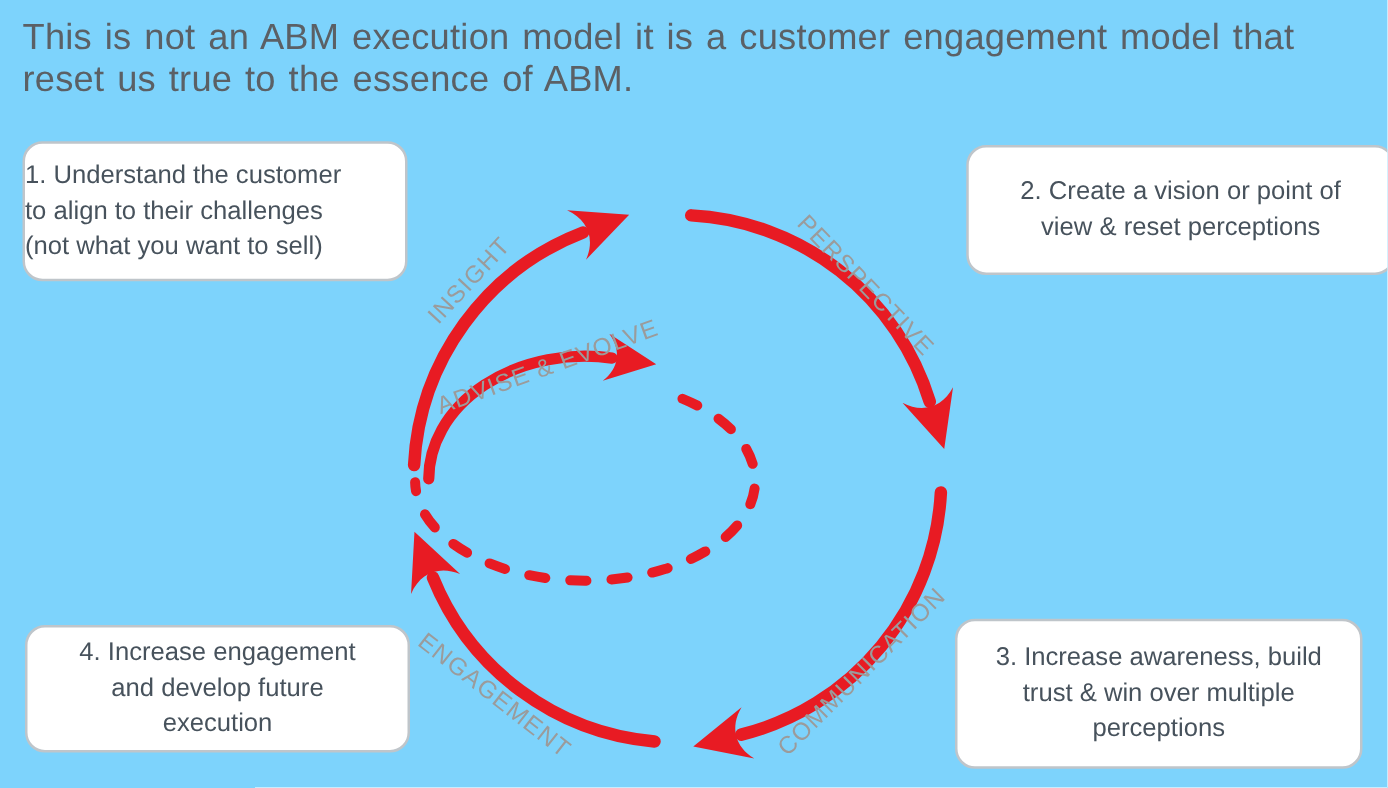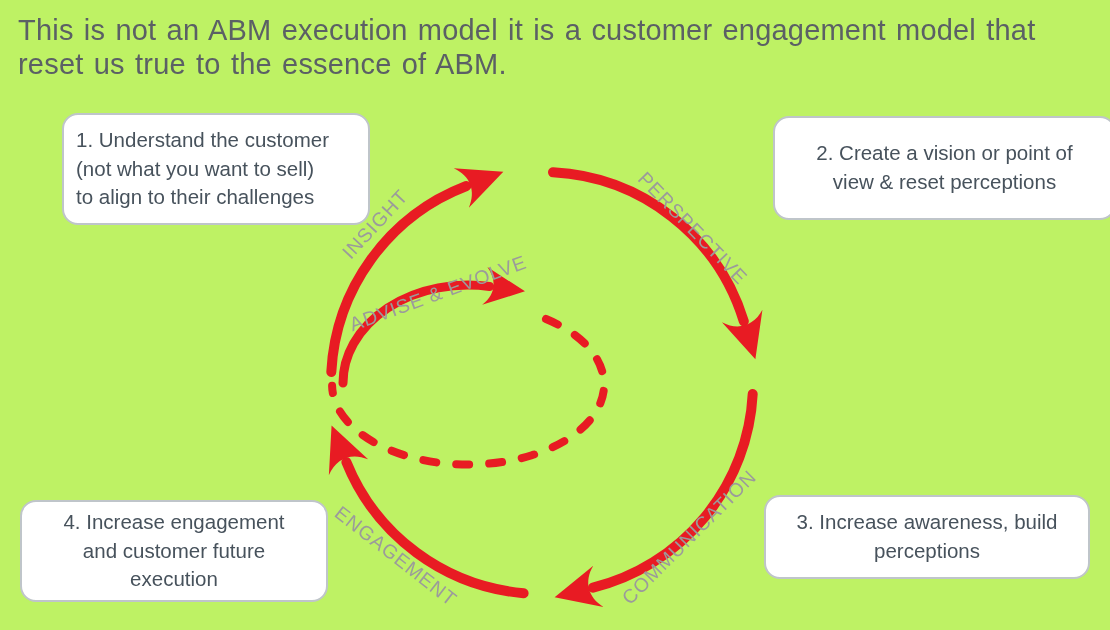--- a/index.html
+++ b/index.html
@@ -1,17 +1,17 @@
 <!DOCTYPE html>
 <html style="--red: #E81B23; --label_gray: #9B9B9B; --box_text: #47525C; --title_text: #5B6065; --box_border: #BFC5CA;"><head>
 <meta charset="utf-8">
 <style>
   html,body{margin:0;padding:0;background:#ffffff;}
   .slide{
-    position:relative;width:1110px;height:630px;background:#bef264;overflow:hidden;
+    position:relative;width:1110px;height:630px;background:#7dd3fc;overflow:hidden;
     font-family:"Liberation Sans", sans-serif;
   }
   .title{
     position:absolute;left:18px;top:13px;width:1080px;
     font-size:29px;line-height:1.18;color:var(--title_text);
     letter-spacing:0.2px;word-spacing:2px;font-weight:400;
   }
   .diagram{position:absolute;left:0;top:0;width:1110px;height:630px;}
   .arc{fill:none;stroke:var(--red);stroke-width:10;stroke-linecap:round;}
   .arc-inner{fill:none;stroke:var(--red);stroke-width:9;stroke-linecap:round;}
@@ -19,23 +19,23 @@
   .cycle-label{
     fill:var(--label_gray);font-family:"Liberation Sans", sans-serif;
     font-size:19.5px;letter-spacing:1px;text-anchor:middle;font-weight:400;
   }
   .box{
     position:absolute;background:#ffffff;border:2px solid var(--box_border);
     border-radius:16px;color:var(--box_text);font-size:20.5px;line-height:1.4;
     display:flex;flex-direction:column;justify-content:center;box-sizing:border-box;
   }
   .box div{white-space:nowrap;}
-  .box-1{left:18px;top:113px;width:308px;height:112px;text-align:left;padding-left:12px;margin-left:44px;}
+  .box-1{left:18px;top:113px;width:308px;height:112px;text-align:left;}
   .box-2{left:747px;top:116px;width:343px;height:104px;text-align:center;margin-left:26px;}
-  .box-3{left:764px;top:495px;width:326px;height:84px;text-align:center;}
+  .box-3{left:764px;top:495px;width:326px;height:120px;text-align:center;}
   .box-4{left:20px;top:500px;width:308px;height:102px;text-align:center;}
 </style>
 </head>
 <body>
 
 <div class="slide">
 
   <div class="title">
     <div>This is not an ABM execution model it is a customer engagement model that</div>
     <div>reset us true to the essence of ABM.</div>
@@ -58,33 +58,34 @@
 
     <text class="cycle-label" transform="translate(375,224) rotate(-47)" dy="0.35em">INSIGHT</text>
     <text class="cycle-label" transform="translate(693,228) rotate(46)" dy="0.35em">PERSPECTIVE</text>
     <text class="cycle-label" transform="translate(689,537) rotate(-45)" dy="0.35em">COMMUNICATION</text>
     <text class="cycle-label" transform="translate(396,556) rotate(38)" dy="0.35em">ENGAGEMENT</text>
     <text class="cycle-label" transform="translate(438,293) rotate(-20)" dy="0.35em">ADVISE &amp; EVOLVE</text>
   </svg>
 
   <div class="box box-1">
     <div>1. Understand the customer</div>
+    <div>to align to their challenges</div>
     <div>(not what you want to sell)</div>
-    <div>to align to their challenges</div>
   </div>
 
   <div class="box box-2">
     <div>2. Create a vision or point of</div>
     <div>view &amp; reset perceptions</div>
   </div>
 
   <div class="box box-3">
     <div>3. Increase awareness, build</div>
+    <div>trust &amp; win over multiple</div>
     <div>perceptions</div>
   </div>
 
   <div class="box box-4">
     <div>4. Increase engagement</div>
-    <div>and customer future</div>
+    <div>and develop future</div>
     <div>execution</div>
   </div>
 
 </div>
 
 </body></html>

